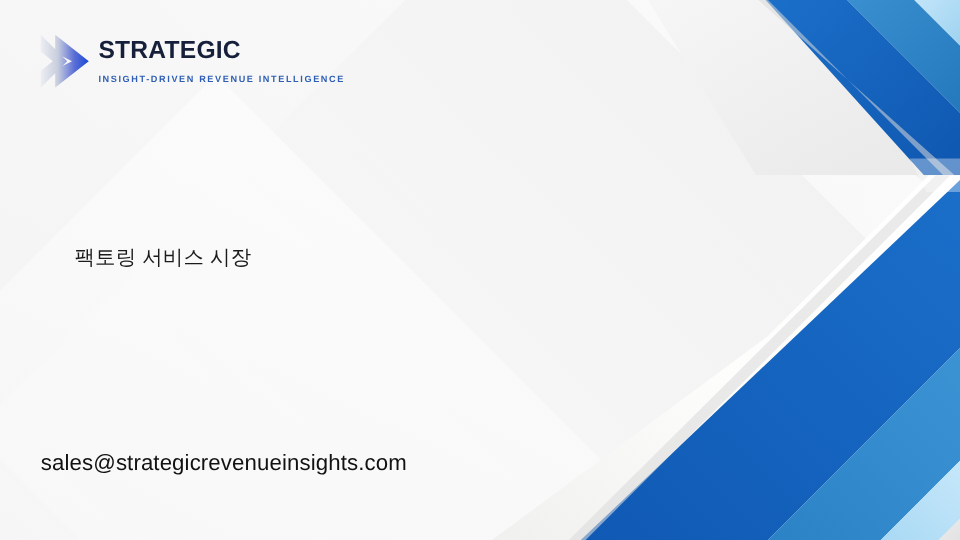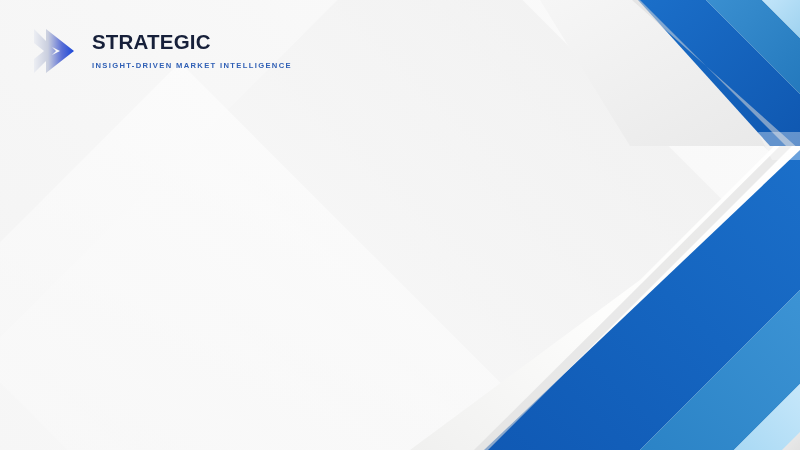--- a/index.html
+++ b/index.html
@@ -59,21 +59,21 @@
     inset: 0;
   }
 
   
   .logo {
     position: absolute;
     left: 32px;
     top: 26px;
     display: flex;
     align-items: center;
-    gap: 16px;
+    gap: 6px;
   }
   .logo-mark {
     width: 44px;
     height: 50px;
     flex: 0 0 auto;
   }
   .logo-text {
     display: flex;
     flex-direction: column;
     line-height: 1;
@@ -215,19 +215,21 @@
           <stop offset="35%" stop-color="#c9cede"></stop>
           <stop offset="70%" stop-color="#5a6fd6"></stop>
           <stop offset="100%" stop-color="#1a47d8"></stop>
         </linearGradient>
       </defs>
       <path d="M2,3 L24,25 L2,47 L2,33 L12,25 L2,17 Z
                M14,3 L42,25 L14,47 L14,32 L28,25 L14,18 Z" fill="url(#gChevron)"></path>
     </svg>
     <div class="logo-text">
       <div class="logo-line1">STRATEGIC</div>
-      <div class="logo-tagline">INSIGHT-DRIVEN MARKET INTELLIGENCE</div>
+      <div class="logo-tagline">INSIGHT-DRIVEN REVENUE INTELLIGENCE</div>
     </div>
   </div>
 
-
+  <div class="report-title">팩토링 서비스 시장</div>
+
+  <div class="contact-email">sales@strategicrevenueinsights.com</div>
 
 </div>
 
 </body></html>

